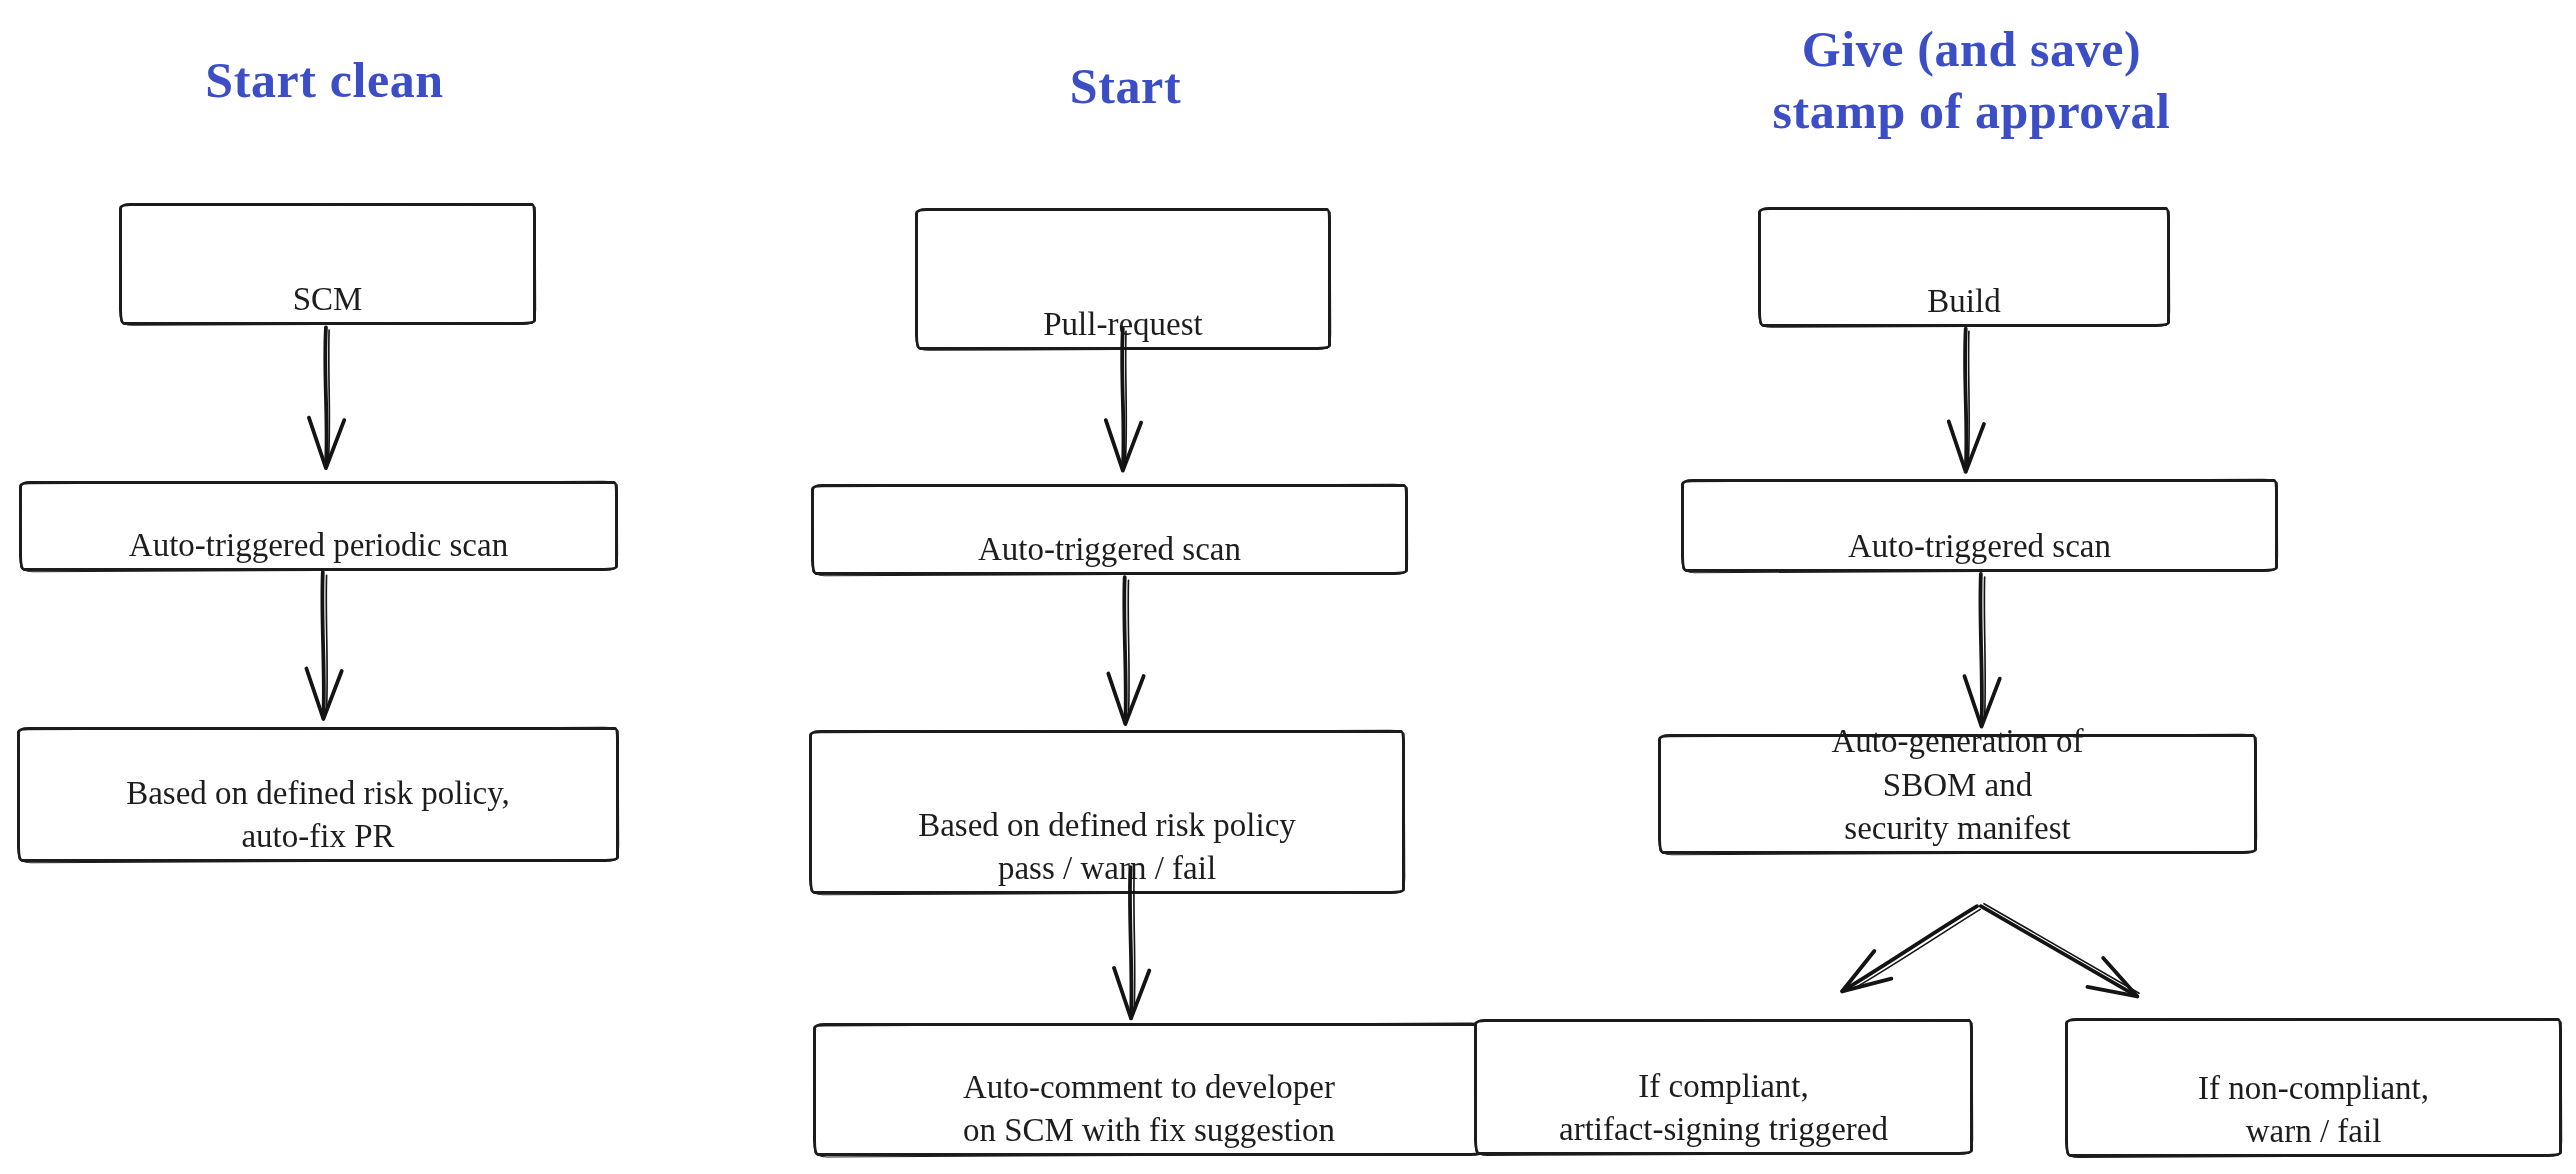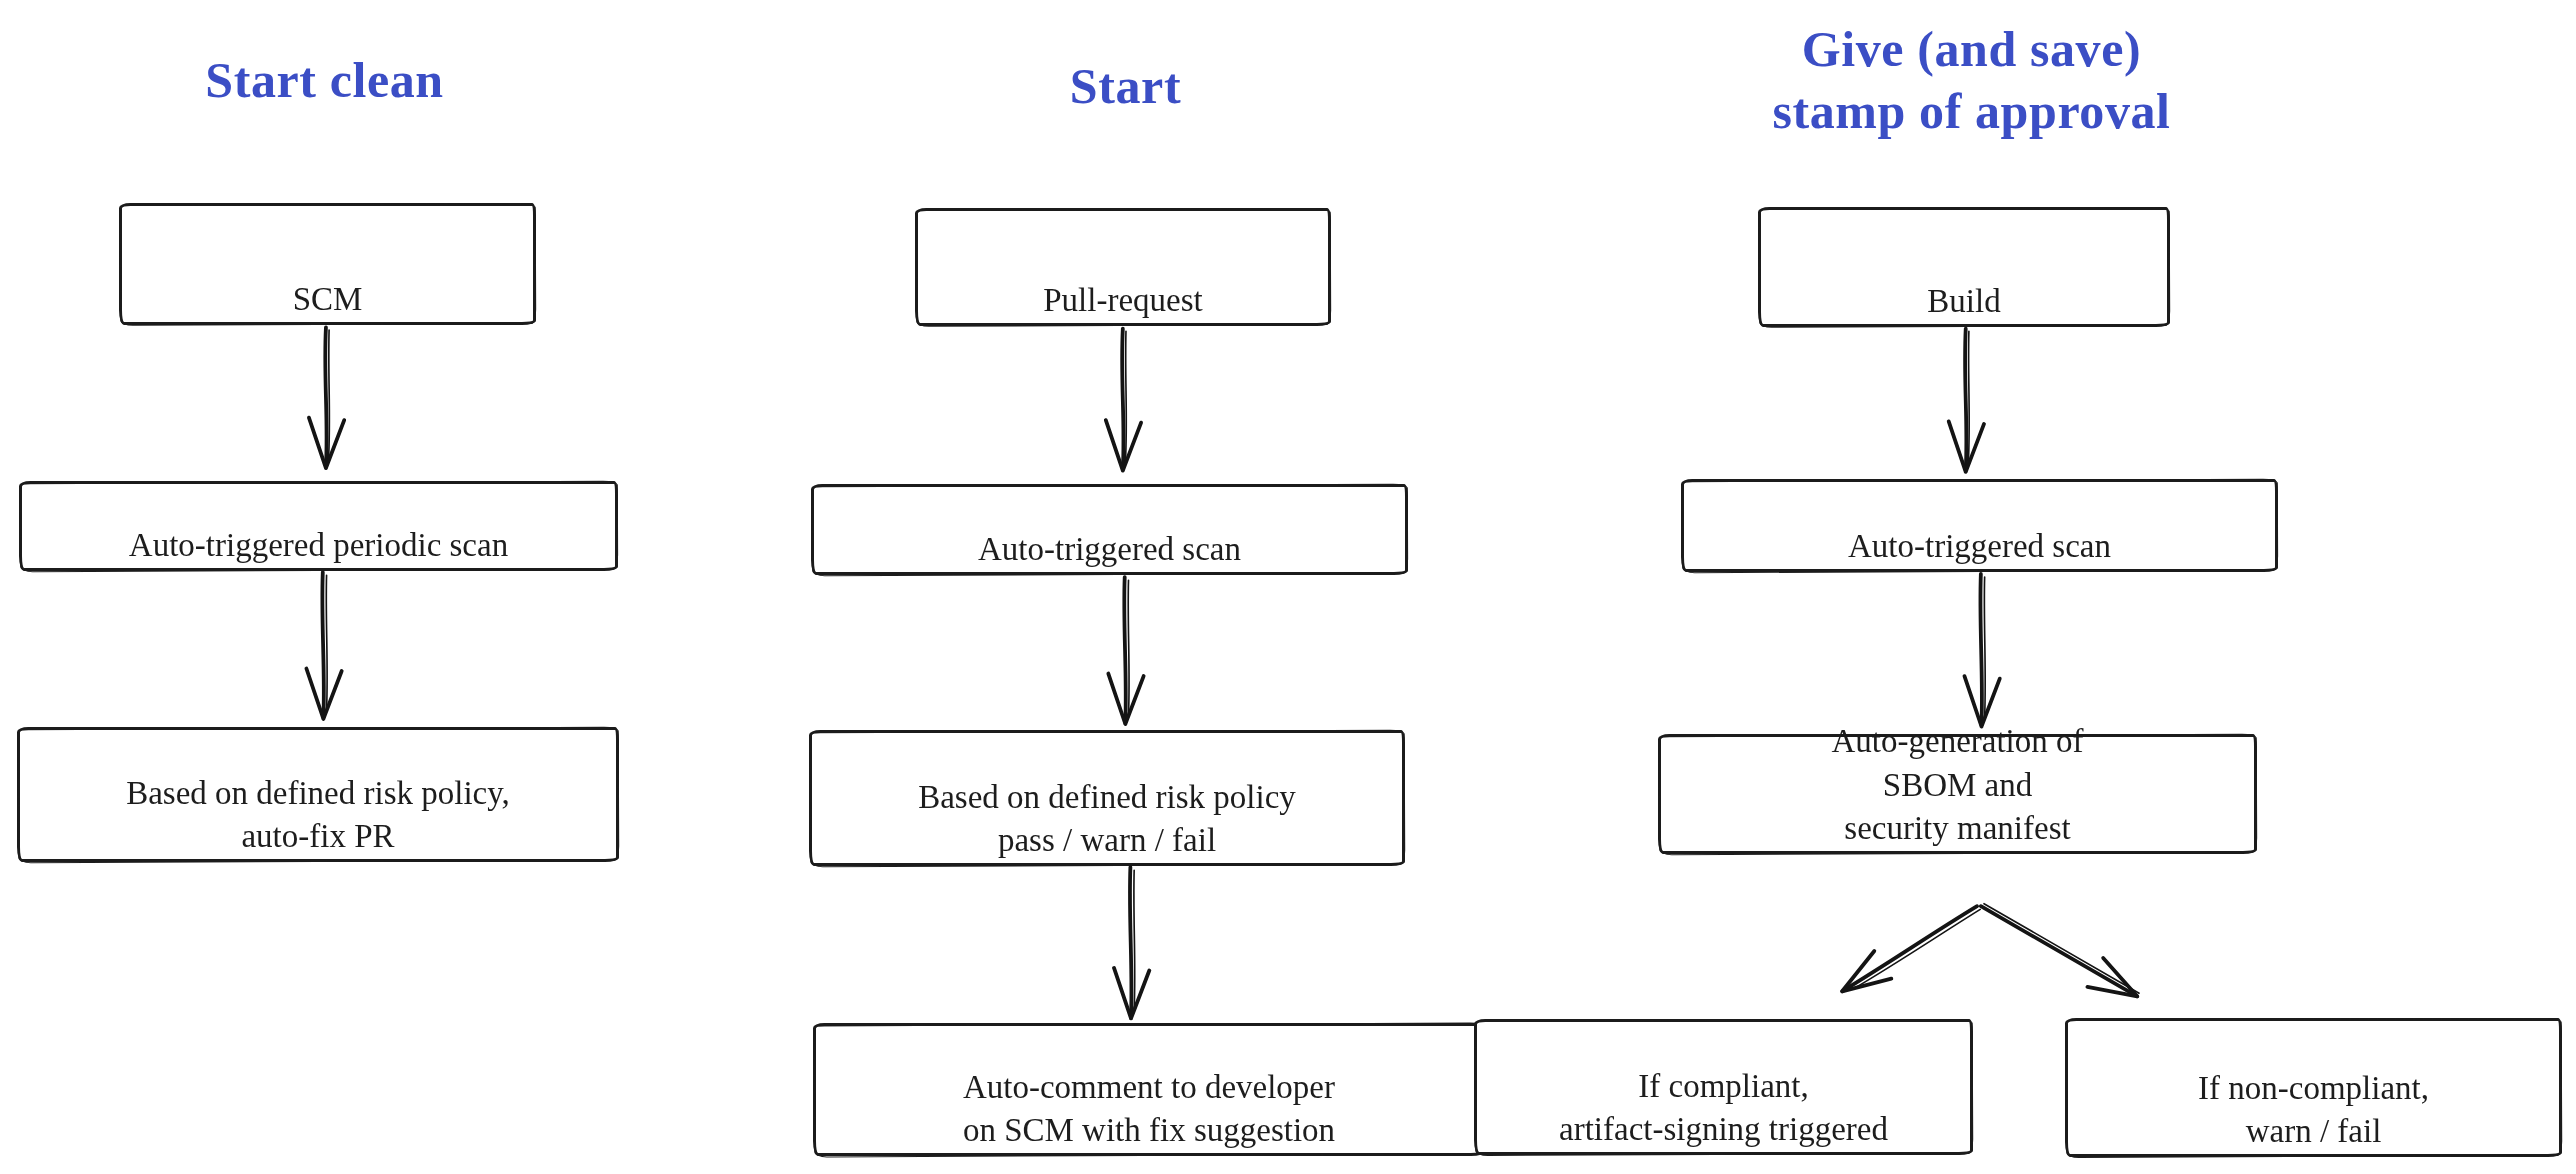--- a/index.html
+++ b/index.html
@@ -77,27 +77,27 @@
     <span class="node-label">SCM</span>
   </div>
   <div class="node" style="left:19px; top:481px; width:599px; height:90px;">
     <span class="node-label">Auto-triggered periodic scan</span>
   </div>
   <div class="node" style="left:17px; top:727px; width:602px; height:135px;">
     <span class="node-label">Based on defined risk policy,
 auto-fix PR</span>
   </div>
 
-  <div class="node" style="left:915px; top:208px; width:416px; height:118px;">
+  <div class="node" style="left:915px; top:208px; width:416px; height:142px;">
     <span class="node-label">Pull-request</span>
   </div>
   <div class="node" style="left:811px; top:484px; width:597px; height:91px;">
     <span class="node-label">Auto-triggered scan</span>
   </div>
-  <div class="node" style="left:809px; top:730px; width:596px; height:136px;">
+  <div class="node" style="left:809px; top:730px; width:596px; height:164px;">
     <span class="node-label">Based on defined risk policy
 pass / warn / fail</span>
   </div>
   <div class="node" style="left:813px; top:1023px; width:672px; height:133px;">
     <span class="node-label">Auto-comment to developer
 on SCM with fix suggestion</span>
   </div>
 
   <div class="node" style="left:1758px; top:207px; width:412px; height:120px;">
     <span class="node-label">Build</span>

